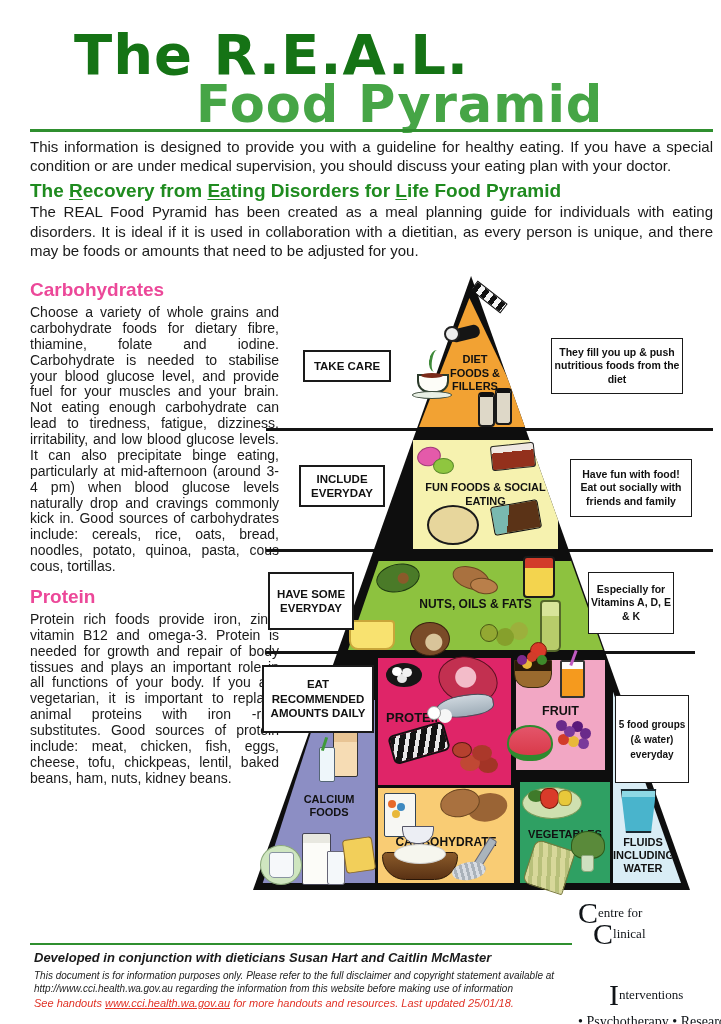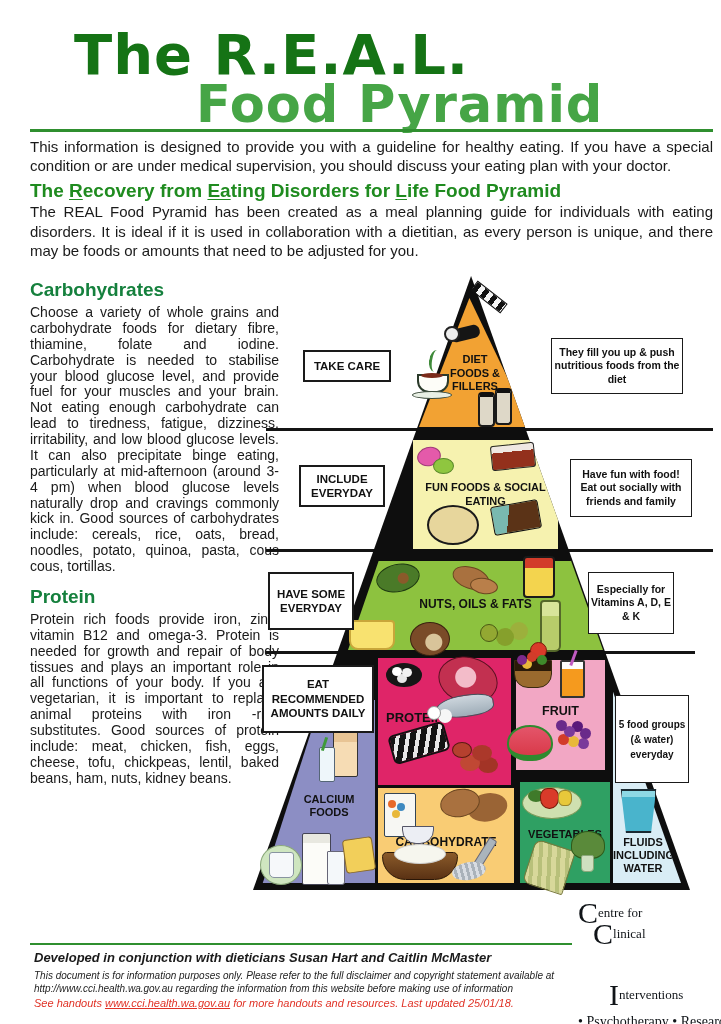--- a/index.html
+++ b/index.html
@@ -11,21 +11,21 @@
           font-size:56px;line-height:1;color:#157315;letter-spacing:1px;}
   .title2{left:196px;top:79px;font-family:"DejaVu Sans",sans-serif;font-weight:bold;
           font-size:51px;line-height:1;color:#46a546;letter-spacing:1px;}
   .toprule{left:30px;top:129px;width:683px;height:3px;background:#2f8f2f;}
   .intro{left:30px;top:137px;width:683px;font-size:15px;line-height:1.27;text-align:justify;}
   .subhead{left:30px;top:180px;width:683px;font-size:19px;font-weight:bold;color:#1f8b1f;}
   .subhead .u{text-decoration:underline;text-underline-offset:2px;}
   .subbody{left:30px;top:202px;width:683px;font-size:15px;line-height:1.3;text-align:justify;}
   
   .leftcol{left:30px;top:279px;width:249px;}
-  .h-green{font-size:19px;font-weight:bold;color:#15803d;margin:0 0 4px 0;}
+  .h-green{font-size:19px;font-weight:bold;color:#ec4899;margin:0 0 4px 0;}
   .coltext{font-size:14px;line-height:1.135;text-align:justify;margin:0;}
   .protein-gap{margin-top:11px;}
   
   .hline{height:3px;background:#141414;z-index:1;}
   
   .pyramid{left:253px;top:276px;width:437px;height:614px;background:#0e0e0e;
            clip-path:polygon(49.9% 0,100% 100%,0 100%);z-index:2;}
   .blk{position:absolute;}
   .blk-label{position:absolute;font-weight:bold;color:#111;text-align:center;line-height:1.2;}
   

